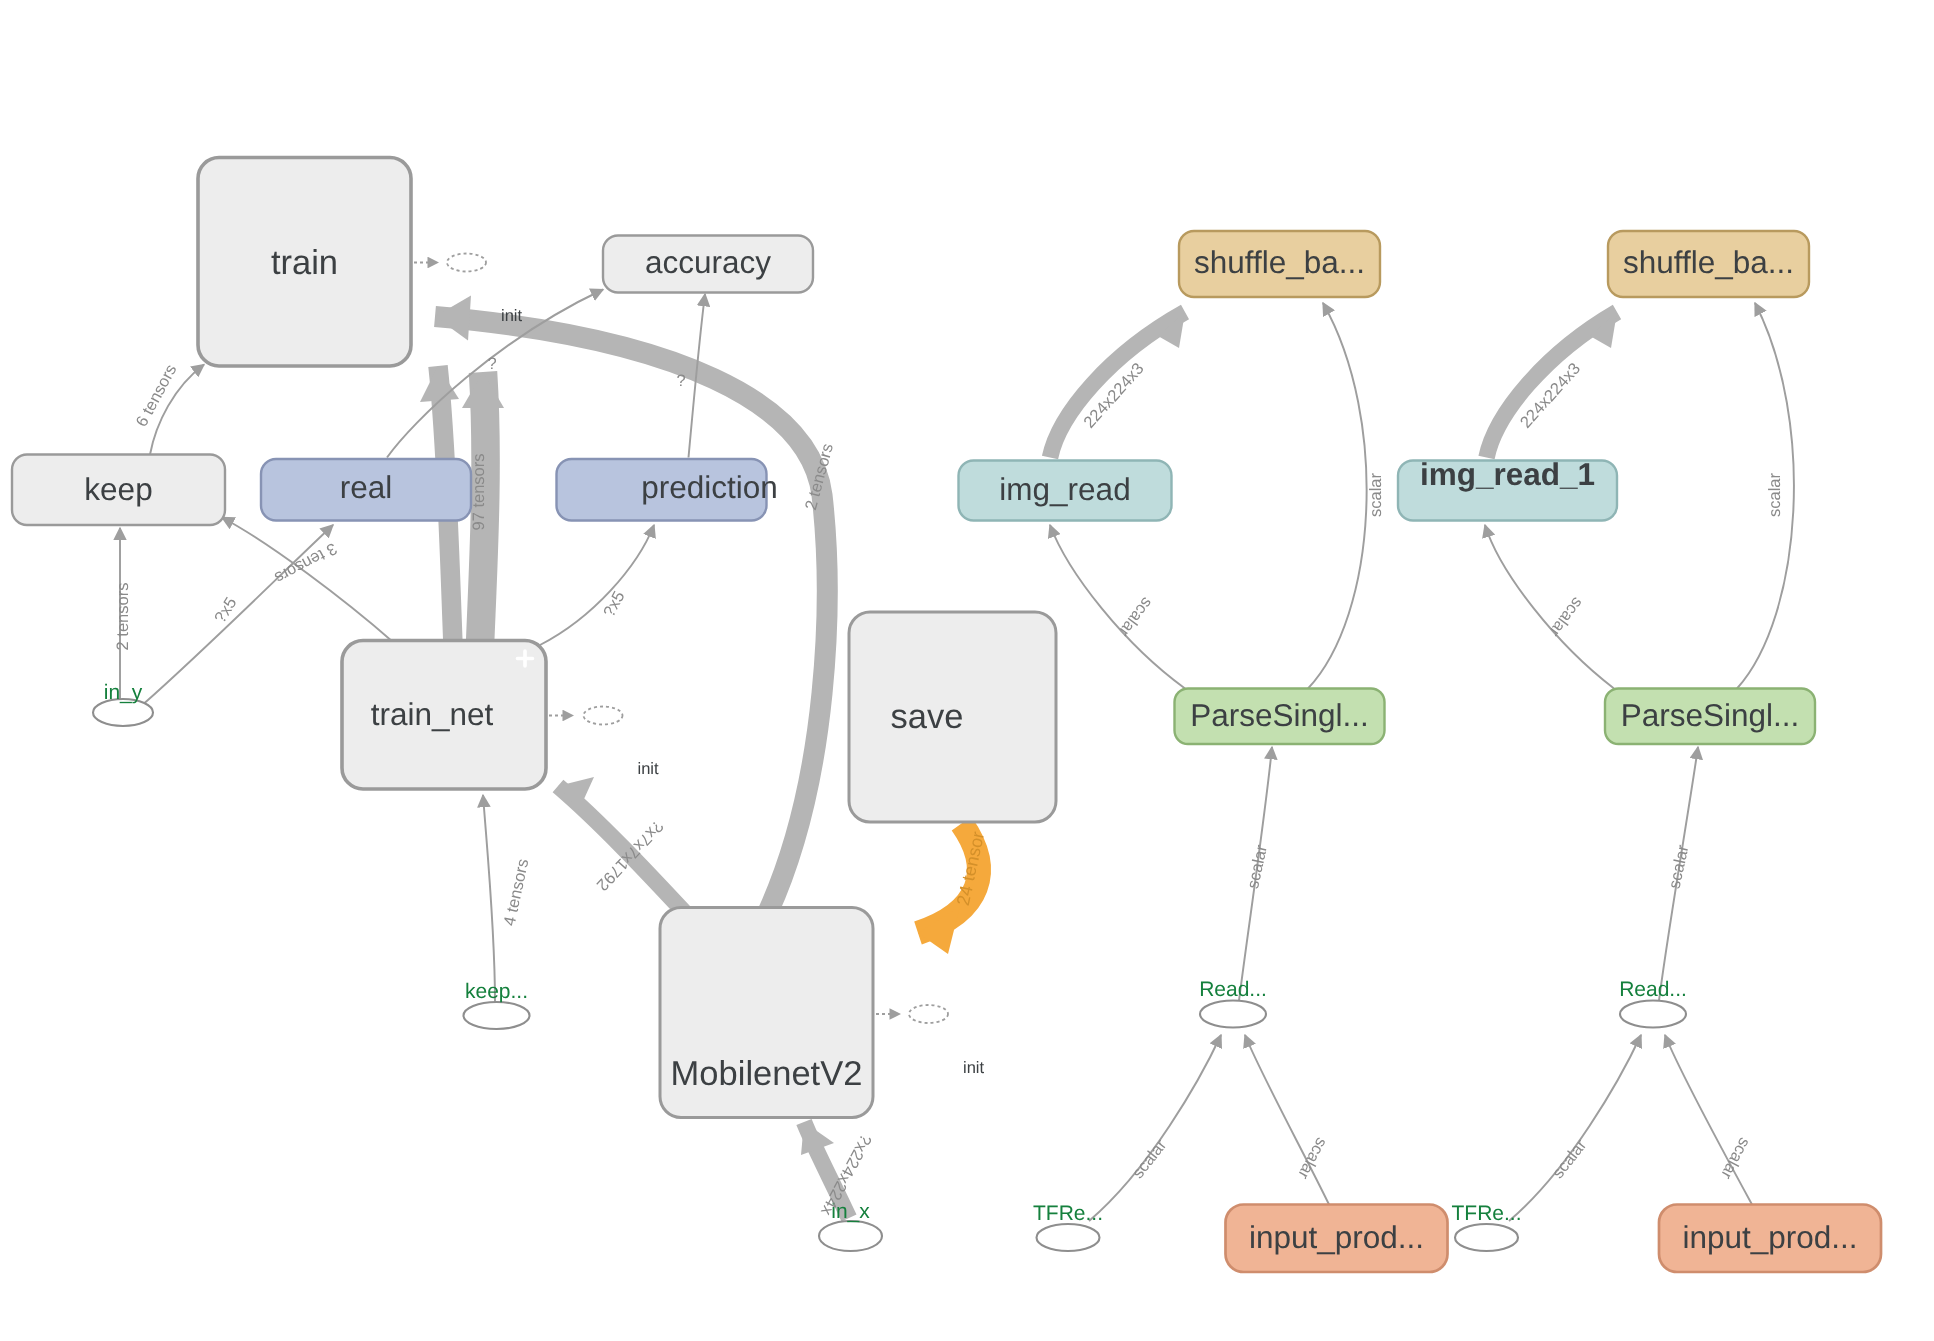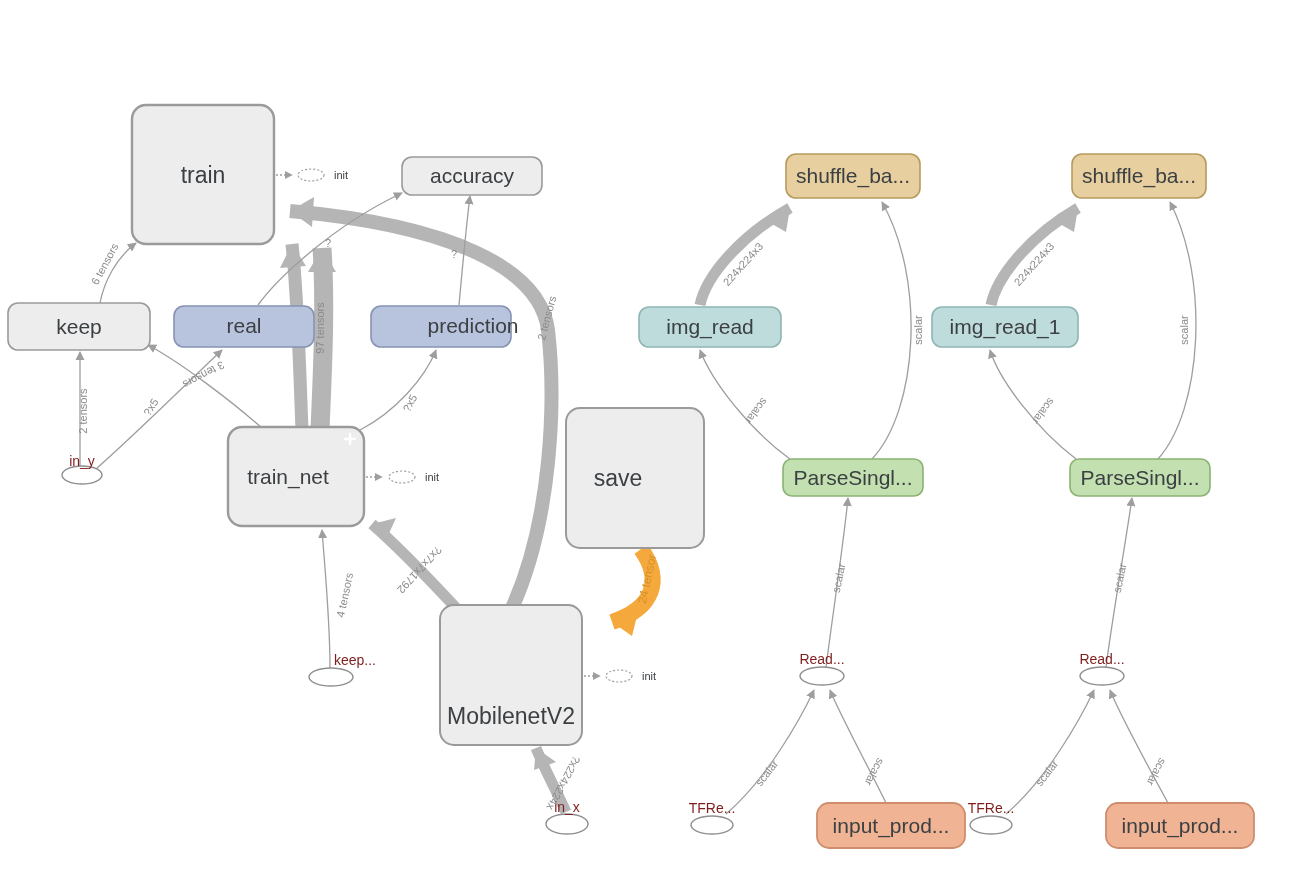--- a/index.html
+++ b/index.html
@@ -34,34 +34,34 @@
     color: #3c4043;
     text-align: center;
     white-space: nowrap;
     pointer-events: none;
     transform: translate(-50%, -50%);
     font-family: "Liberation Sans", sans-serif;
   }
   .lbl-xl { font-size: 23px; }
   .lbl-lg { font-size: 21px; }
   .lbl-md { font-size: 21px; }
-  .lbl-xs { font-size: 11px; }
+  .lbl-xs { font-size: 11px; margin-top: 36px; }
   .edge-label {
     position: absolute;
     color: #8a8a8a;
     font-size: 11px;
     white-space: nowrap;
     pointer-events: none;
     transform-origin: 50% 50%;
     font-family: "Liberation Sans", sans-serif;
   }
   .edge-label.orange { color: #d4902a; font-size: 12px; }
   .ellipse-label {
     position: absolute;
-    color: #7f1d1d;
+    color: #15803d;
     font-size: 14px;
     white-space: nowrap;
     pointer-events: none;
     transform: translate(-50%, -50%);
     font-family: "Liberation Sans", sans-serif;
   }
 </style>
 </head>
 <body>
 
@@ -254,28 +254,28 @@
   <div class="node-label lbl-lg" style="left:472px; top:176px;">accuracy</div>
   <div class="node-label lbl-lg" style="left:79px;  top:327px;">keep</div>
   <div class="node-label lbl-lg" style="left:244px; top:326px;">real</div>
   <div class="node-label lbl-lg" style="left:441px; top:326px;margin-left:32px;">prediction</div>
   <div class="node-label lbl-lg" style="left:288px; top:477px;">train_net</div>
   <div class="node-label lbl-xl" style="left:618px; top:478px;">save</div>
   <div class="node-label lbl-xl" style="left:511px; top:676px;margin-top:40px;">MobilenetV2</div>
   <div class="node-label lbl-md" style="left:853px; top:176px;">shuffle_ba...</div>
   <div class="node-label lbl-md" style="left:1139px;top:176px;">shuffle_ba...</div>
   <div class="node-label lbl-lg" style="left:710px; top:327px;text-align:center;">img_read</div>
-  <div class="node-label lbl-lg" style="left:1005px;top:327px;">img_read_1</div>
+  <div class="node-label lbl-lg" style="left:1005px;top:317px;font-weight:bold;">img_read_1</div>
   <div class="node-label lbl-md" style="left:853px; top:478px;">ParseSingl...</div>
   <div class="node-label lbl-md" style="left:1140px;top:478px;">ParseSingl...</div>
   <div class="node-label lbl-lg" style="left:891px; top:826px;">input_prod...</div>
   <div class="node-label lbl-lg" style="left:1180px;top:826px;">input_prod...</div>
 
   <div class="ellipse-label" style="left:82px;  top:461px;">in_y</div>
-  <div class="ellipse-label" style="left:331px; top:660px;margin-left:24px;">keep...</div>
+  <div class="ellipse-label" style="left:331px; top:660px;">keep...</div>
   <div class="ellipse-label" style="left:567px; top:807px;">in_x</div>
   <div class="ellipse-label" style="left:712px; top:808px;">TFRe...</div>
   <div class="ellipse-label" style="left:822px; top:659px;">Read...</div>
   <div class="ellipse-label" style="left:991px; top:808px;">TFRe...</div>
   <div class="ellipse-label" style="left:1102px;top:659px;">Read...</div>
 
   <div class="node-label lbl-xs" style="left:334px; top:175px; transform:translate(0,-50%);">init</div>
   <div class="node-label lbl-xs" style="left:425px; top:477px; transform:translate(0,-50%);">init</div>
   <div class="node-label lbl-xs" style="left:642px; top:676px; transform:translate(0,-50%);">init</div>
 

